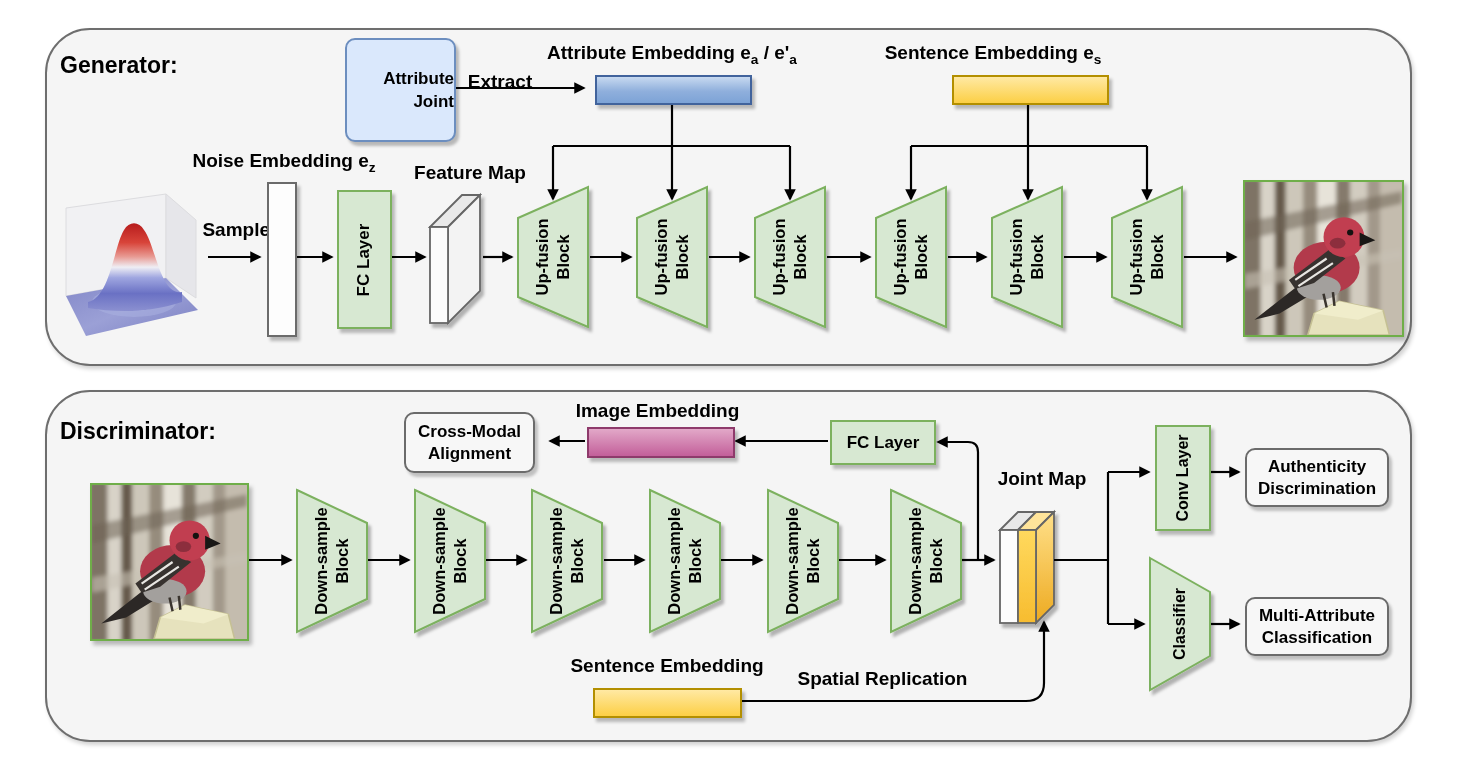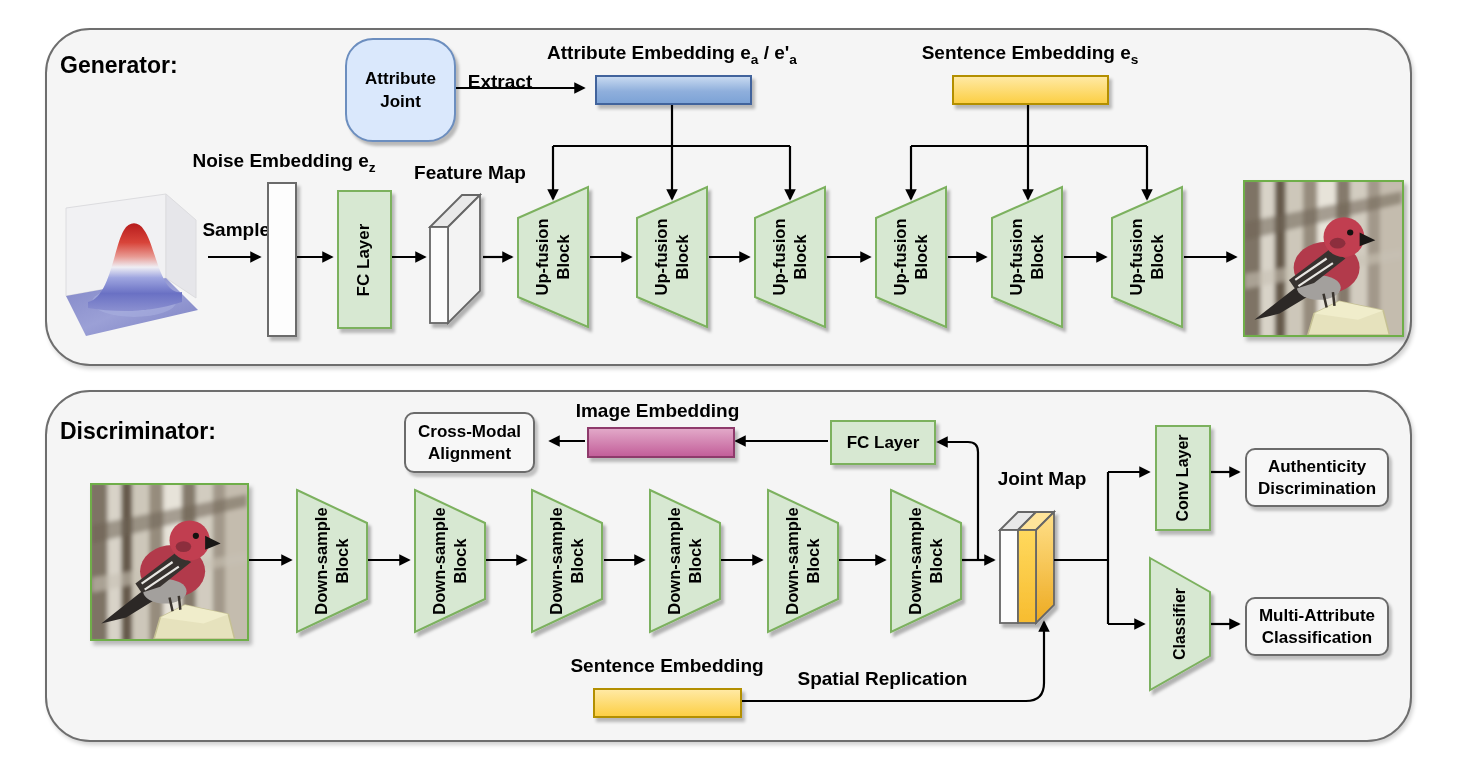--- a/index.html
+++ b/index.html
@@ -9,22 +9,22 @@
   .panel{position:absolute;background:#f5f5f5;border:2px solid #6e6e6e;border-radius:45px;
          box-shadow:2px 3px 4px rgba(0,0,0,0.18);}
   .ptitle{position:absolute;font-size:23px;font-weight:bold;white-space:nowrap;}
   .lbl{position:absolute;font-size:19px;font-weight:bold;text-align:center;white-space:nowrap;}
   .lbl sub{font-size:0.72em;}
   .bar{position:absolute;box-shadow:3px 4px 3px rgba(0,0,0,0.25);}
   .bar-blue{background:linear-gradient(180deg,#c7d9f0 0%,#8fafdc 55%,#7da3d6 100%);border:2px solid #41639c;}
   .bar-yellow{background:linear-gradient(180deg,#ffe9a3 0%,#fccf45 100%);border:2px solid #b38f00;}
   .bar-pink{background:linear-gradient(180deg,#e2a8c8 0%,#c35f9a 100%);border:2px solid #8e3a6b;}
   .whitebar{position:absolute;background:#fdfdfd;border:2px solid #6b6b6b;box-shadow:3px 4px 3px rgba(0,0,0,0.25);}
-  .memory{position:absolute;background:#dae8fc;border:2px solid #6c8ebf;border-radius:28px;
-          display:flex;flex-direction:column;align-items:center;justify-content:center;
+  .memory{position:absolute;background:#dae8fc;border:2px solid #6c8ebf;border-radius:10px;
+          display:flex;flex-direction:column;align-items:flex-end;justify-content:center;
           font-size:17px;font-weight:bold;line-height:23px;box-shadow:3px 4px 3px rgba(0,0,0,0.25);}
   .outbox{position:absolute;background:#f7f7f7;border:2px solid #6b6b6b;border-radius:10px;
           display:flex;flex-direction:column;align-items:center;justify-content:center;
           font-size:17px;font-weight:bold;line-height:22px;box-shadow:3px 4px 3px rgba(0,0,0,0.22);}
   .greenbox{position:absolute;background:#d7e8d2;border:2px solid #7cb15e;
             display:flex;align-items:center;justify-content:center;
             box-shadow:3px 4px 3px rgba(0,0,0,0.25);}
   .greenbox .rot{transform:rotate(-90deg);white-space:nowrap;font-size:17px;font-weight:bold;}
   .greenbox .hor{white-space:nowrap;font-size:17px;font-weight:bold;}
   .vlabel2{position:absolute;display:flex;flex-direction:column;align-items:center;justify-content:center;
@@ -214,21 +214,21 @@
 
   <div class="memory txt" style="left:345px;top:38px;width:107px;height:100px;">
     <span>Attribute</span>
     <span>Joint</span>
   </div>
   <div class="lbl txt" style="left:455px;top:71px;width:90px;">Extract</div>
 
   <div class="lbl txt" style="left:527px;top:42px;width:290px;"><span>Attribute Embedding e</span><sub>a</sub><span> / e'</span><sub>a</sub></div>
   <div class="bar bar-blue txt" style="left:595px;top:75px;width:153px;height:26px;"></div>
 
-  <div class="lbl txt" style="left:885px;top:42px;width:290px;"><span>Sentence Embedding e</span><sub>s</sub></div>
+  <div class="lbl txt" style="left:848px;top:42px;width:290px;"><span>Sentence Embedding e</span><sub>s</sub></div>
   <div class="bar bar-yellow txt" style="left:952px;top:75px;width:153px;height:26px;"></div>
 
   <div class="vlabel2" style="left:478px;top:234px;width:150px;height:46px;">
       <span>Up-fusion</span>
       <span>Block</span>
     </div>
   <div class="vlabel2" style="left:597px;top:234px;width:150px;height:46px;">
       <span>Up-fusion</span>
       <span>Block</span>
     </div>

